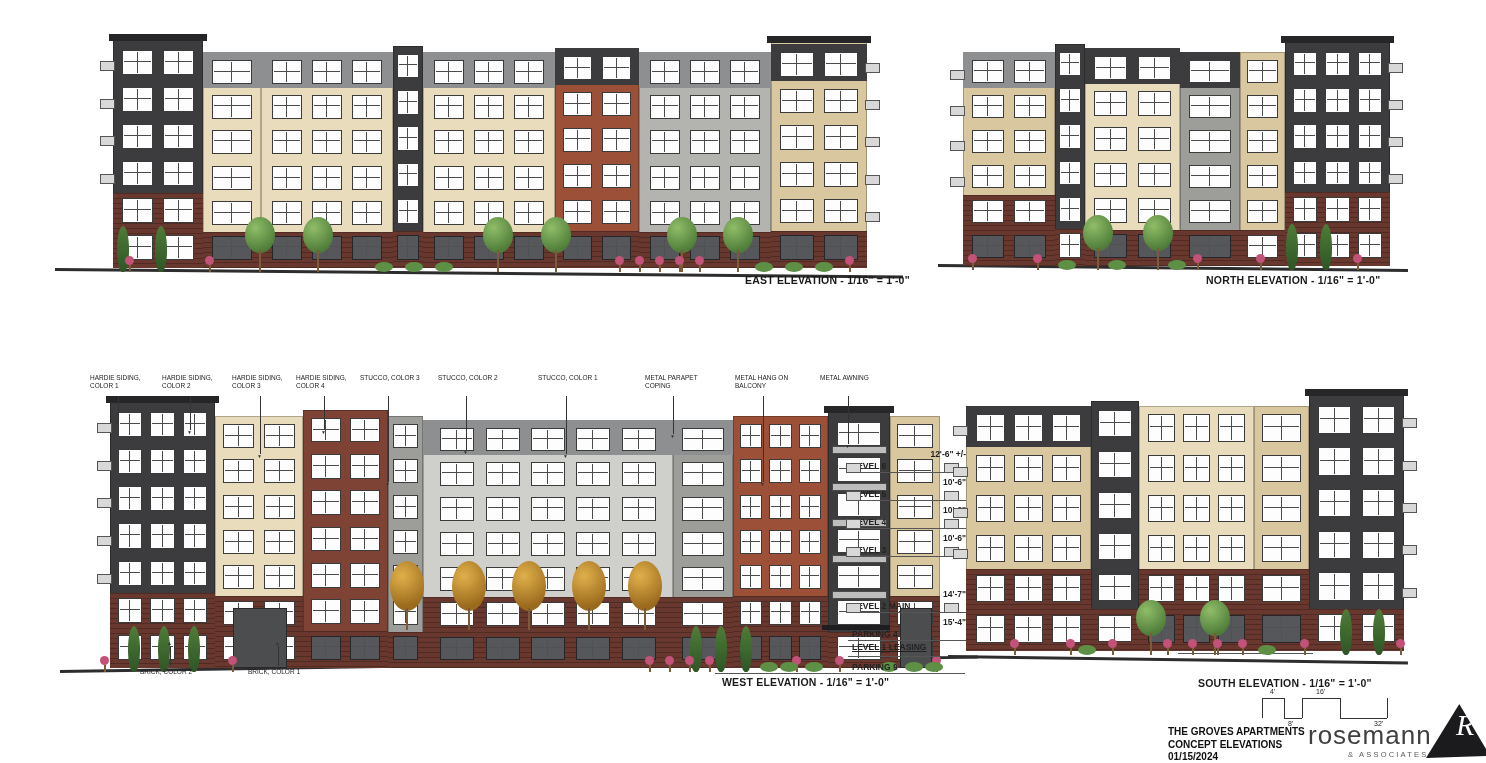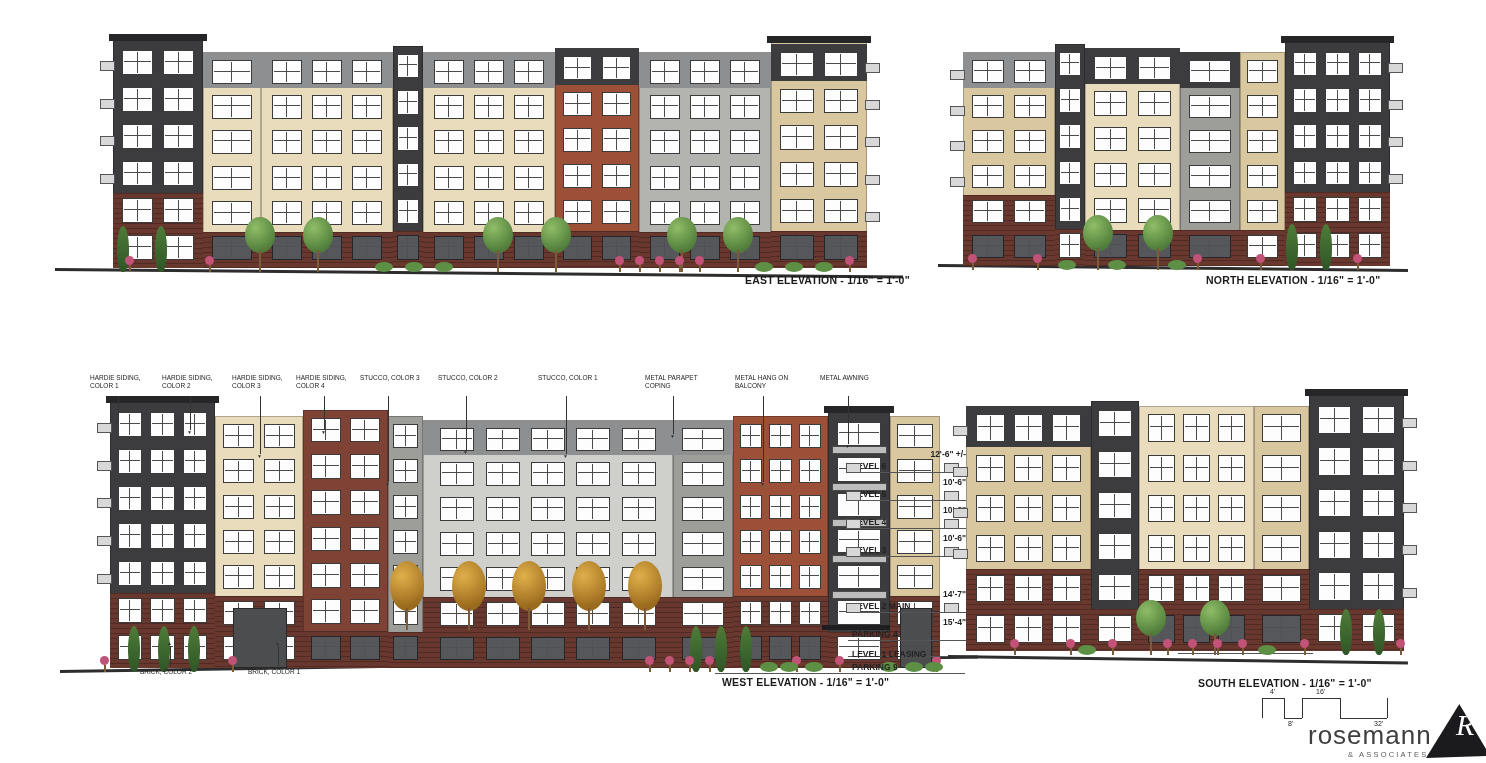--- a/index.html
+++ b/index.html
@@ -1359,21 +1359,21 @@
       <div class="stub" style="left: 884px; top: 177px;"></div>
       <div class="lvl-line" style="left: 788px; width: 118px; top: 242px;"></div>
       <div class="lvl-name" style="left: 792px; top: 231px;">LEVEL 2  MAIN</div>
       <div class="lvl-dim" style="left: 788px; top: 219px;">14'-7"</div>
       <div class="stub" style="left: 786px; top: 233px;"></div>
       <div class="stub" style="left: 884px; top: 233px;"></div>
       <div class="lvl-line" style="left: 788px; width: 118px; top: 270px;"></div>
       <div class="lvl-name" style="left: 792px; top: 259px;">PARKING 4</div>
       <div class="lvl-dim" style="left: 788px; top: 247px;">15'-4"</div>
       <div class="lvl-line" style="left: 788px; width: 118px; top: 286px;"></div>
-      <div class="lvl-name" style="left: 792px; top: 279px;">LEVEL 1  LEASING</div>
+      <div class="lvl-name" style="left: 792px; top: 272px; text-decoration: underline;">LEVEL 1  LEASING</div>
       <div class="lvl-line" style="left: 655px; width: 250px; top: 303px;"></div>
       <div class="lvl-name" style="left: 792px; top: 292px;">PARKING 9</div>
       <div class="callout" style="left: 30px; top: 4px;">HARDIE SIDING, COLOR 1</div>
       <div class="lead" style="left: 58px; top: 26px; height: 24px;"></div>
       <div class="arrow" style="left: 55px; top: 50px;">▼</div>
       <div class="callout" style="left: 102px; top: 4px;">HARDIE SIDING, COLOR 2</div>
       <div class="lead" style="left: 130px; top: 26px; height: 34px;"></div>
       <div class="arrow" style="left: 127px; top: 60px;">▼</div>
       <div class="callout" style="left: 172px; top: 4px;">HARDIE SIDING, COLOR 3</div>
       <div class="lead" style="left: 200px; top: 26px; height: 58px;"></div>
@@ -1696,20 +1696,25 @@
     <div class="sbh" style="left:40px;top:8px;width:38px;"></div>
     <div class="sbv" style="left:78px;top:8px;height:20px;"></div>
     <div class="sbh" style="left:78px;top:28px;width:47px;"></div>
     <div class="sbv" style="left:125px;top:8px;height:20px;"></div>
     <div class="sbl" style="left:8px;top:-2px;">4'</div>
     <div class="sbl" style="left:54px;top:-2px;">16'</div>
     <div class="sbl" style="left:26px;top:30px;">8'</div>
     <div class="sbl" style="left:112px;top:30px;">32'</div>
   </div>
 
+  <div class="tb" style="left:1168px;top:726px;">
+    <div>THE GROVES APARTMENTS</div>
+    <div>CONCEPT ELEVATIONS</div>
+    <div>01/15/2024</div>
+  </div>
 
   <div class="logo" style="left:1308px;top:720px;width:178px;height:42px;">
     <span class="logo-name">rosemann</span>
     <span class="logo-sub"><span>&amp; ASSOCIATES</span><span class="pc">P.C.</span></span>
     <span class="tri">
         <span class="tri-r">R</span>
       </span>
   </div>
 
 </div>

